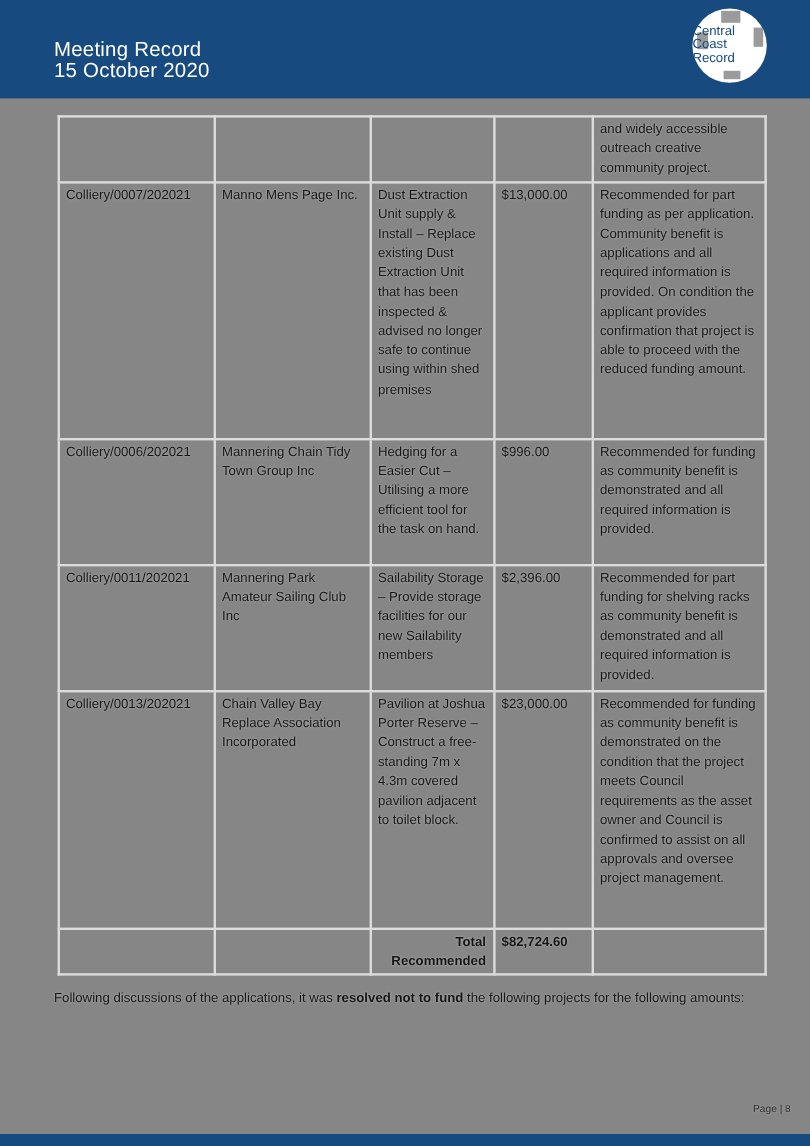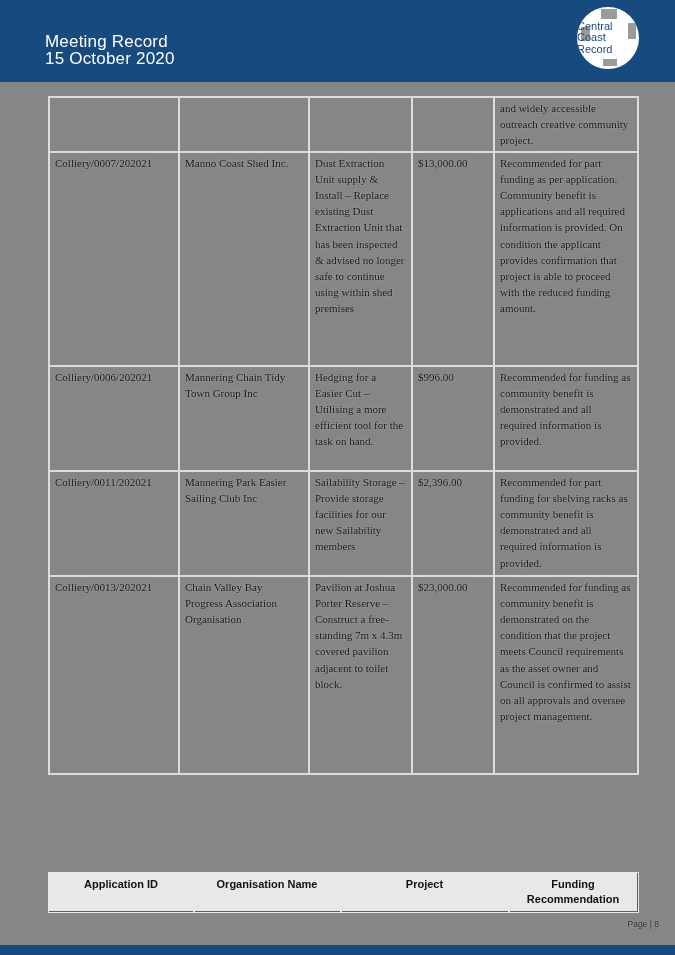--- a/index.html
+++ b/index.html
@@ -35,21 +35,20 @@
   .ls2{width:9px;height:14px;top:20px;left:4px;}
   .ls3{width:8px;height:16px;top:16px;right:3px;}
   .ls4{width:14px;height:7px;bottom:3px;left:26px;}
   
   .doc-text{color:#161616;text-shadow:0 0 2px rgba(255,255,255,.40);}
   
   table.grants{
     position:absolute;left:48px;top:96px;width:589px;
     border-collapse:collapse;table-layout:fixed;
     background:#868686;
-    font-family:Liberation Serif, serif;
   }
   table.grants td{
     border:2px solid #dcdcdc;
     vertical-align:top;
     padding:2px 6px 2px 5px;
     font-size:11px;line-height:16.2px;
     color:#161616;text-shadow:0 0 2px rgba(255,255,255,.40);
     word-wrap:break-word;
   }
   tr.carryover td{height:48px;}
@@ -119,64 +118,56 @@
     <tbody>
         <tr class="carryover">
       <td></td>
       <td></td>
       <td></td>
       <td></td>
       <td>and widely accessible outreach creative community project.</td>
     </tr>
     <tr class="r1">
       <td>Colliery/0007/202021</td>
-      <td>Manno Coast Shed Inc.</td>
+      <td>Manno Mens Page Inc.</td>
       <td>Dust Extraction Unit supply &amp; Install – Replace existing Dust Extraction Unit that has been inspected &amp; advised no longer safe to continue using within shed premises</td>
       <td>$13,000.00</td>
       <td>Recommended for part funding as per application. Community benefit is applications and all required information is provided. On condition the applicant provides confirmation that project is able to proceed with the reduced funding amount.</td>
     </tr>
     <tr class="r2">
       <td>Colliery/0006/202021</td>
       <td>Mannering Chain Tidy Town Group Inc</td>
       <td>Hedging for a Easier Cut – Utilising a more efficient tool for the task on hand.</td>
       <td>$996.00</td>
       <td>Recommended for funding as community benefit is demonstrated and all required information is provided.</td>
     </tr>
     <tr class="r3">
       <td>Colliery/0011/202021</td>
-      <td>Mannering Park Easier Sailing Club Inc</td>
+      <td>Mannering Park Amateur Sailing Club Inc</td>
       <td>Sailability Storage – Provide storage facilities for our new Sailability members</td>
       <td>$2,396.00</td>
       <td>Recommended for part funding for shelving racks as community benefit is demonstrated and all required information is provided.</td>
     </tr>
     <tr class="r4">
       <td>Colliery/0013/202021</td>
-      <td>Chain Valley Bay Progress Association Organisation</td>
+      <td>Chain Valley Bay Replace Association Incorporated</td>
       <td>Pavilion at Joshua Porter Reserve – Construct a free-standing 7m x 4.3m covered pavilion adjacent to toilet block.</td>
       <td>$23,000.00</td>
       <td>Recommended for funding as community benefit is demonstrated on the condition that the project meets Council requirements as the asset owner and Council is confirmed to assist on all approvals and oversee project management.</td>
     </tr>
+    <tr class="total-row">
+      <td></td>
+      <td></td>
+      <td class="total-label">Total Recommended</td>
+      <td>$82,724.60</td>
+      <td></td>
+    </tr>
   </tbody>
     </table>
 
+  <p class="note doc-text"><span>Following discussions of the applications, it was </span><b>resolved not to fund</b><span> the following projects for the following amounts:</span></p>
 
-  <table class="nf">
-    <colgroup>
-      <col style="width:145px">
-        <col style="width:147px">
-        <col style="width:168px">
-        <col style="width:129px">
-    </colgroup>
-    <tbody>
-        <tr>
-      <th>Application ID</th>
-      <th>Organisation Name</th>
-      <th>Project</th>
-      <th>Funding Recommendation</th>
-    </tr>
-  </tbody>
-    </table>
 
   <div class="page-number">Page | 8</div>
 
   <div class="bottombar"></div>
 
 </div>
 
 </body></html>

